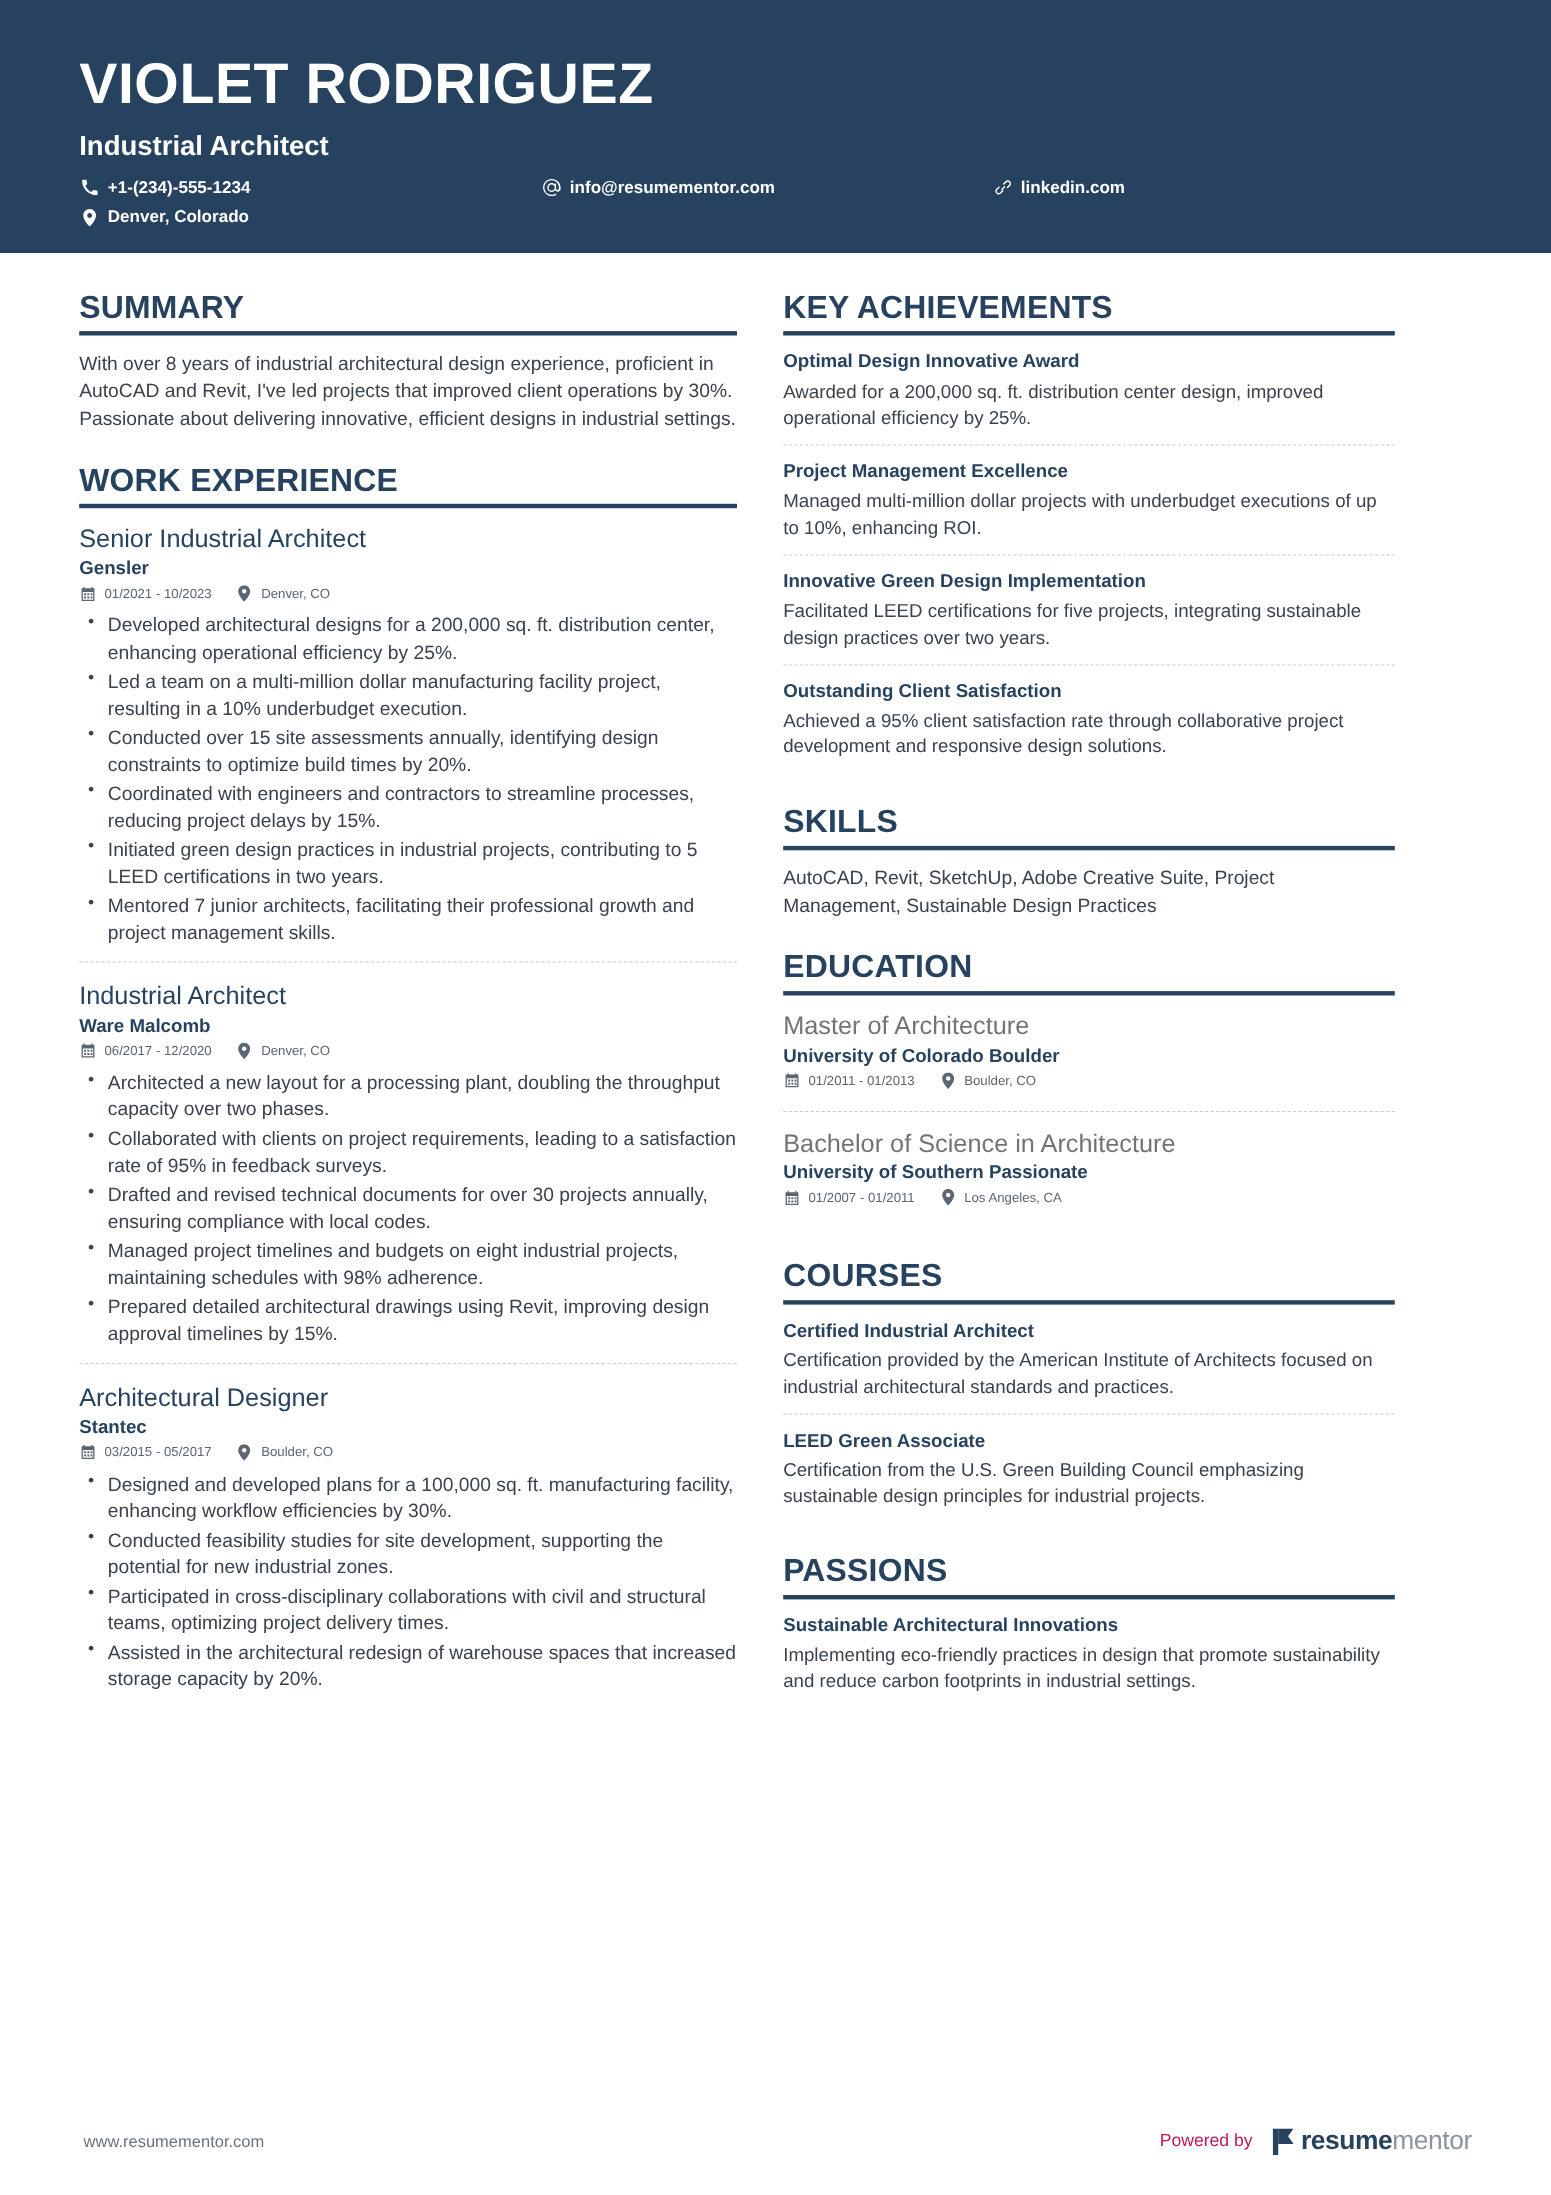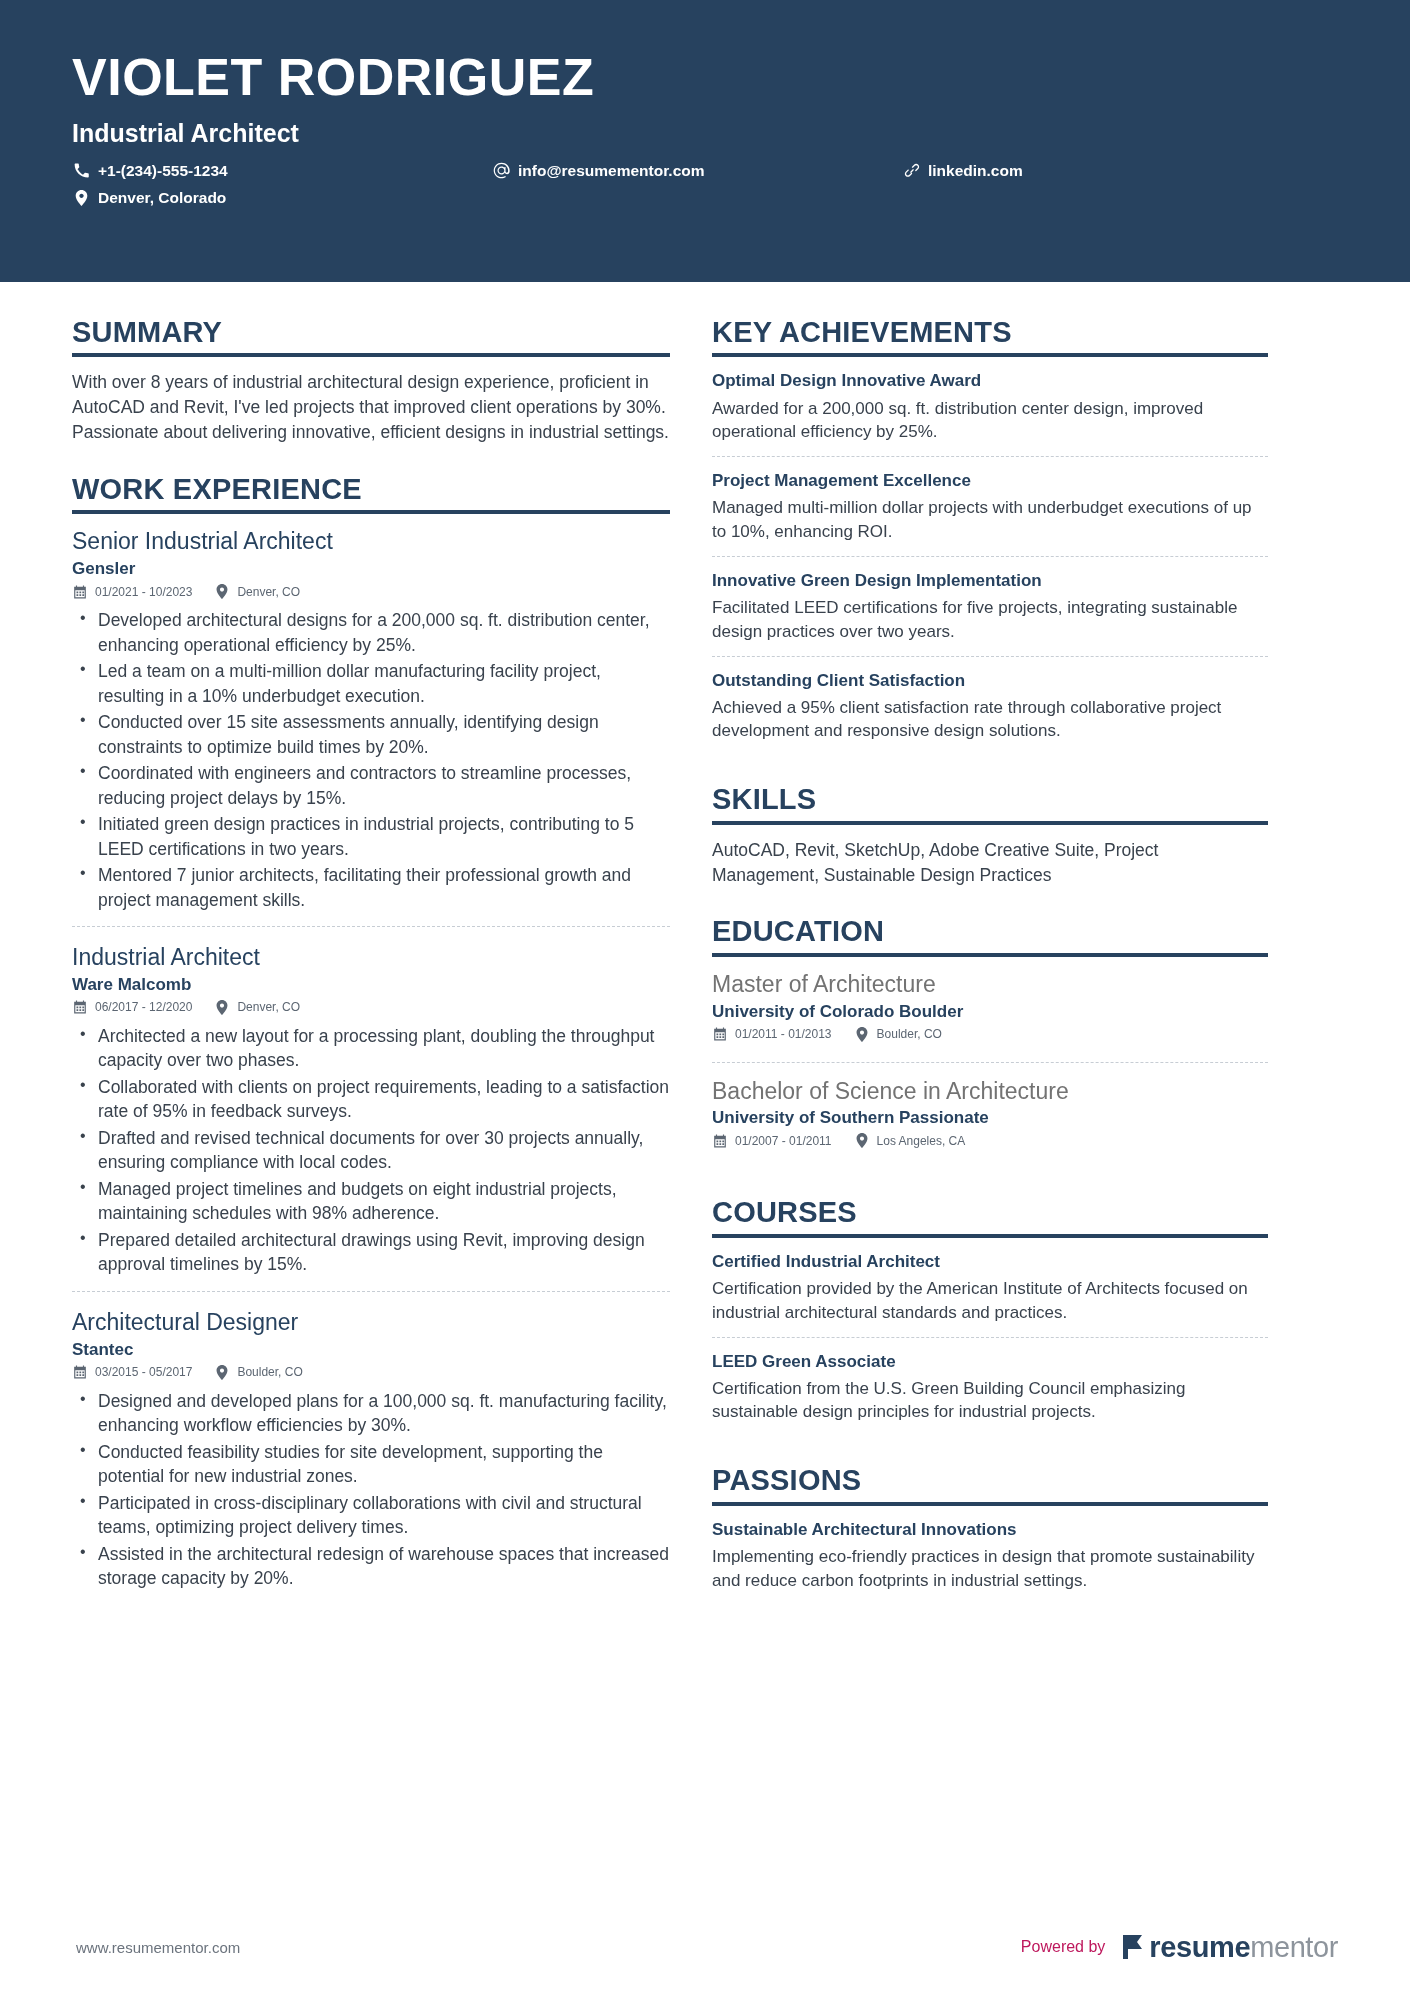--- a/index.html
+++ b/index.html
@@ -17,21 +17,21 @@
     width: 1410px;
     height: 1995px;
     background: #ffffff;
     overflow: hidden;
   }
 
   
   .header {
     background: #27425f;
     padding: 50px 72px 30px 72px;
-    height: 282px;
+    height: 230px;
     color: #ffffff;
   }
   .full-name {
     font-size: 52px;
     font-weight: 700;
     letter-spacing: 0.5px;
     line-height: 1.05;
     color: #ffffff;
   }
   .job-title {
@@ -231,21 +231,21 @@
     align-items: center;
   }
   .powered-by {
     font-size: 16px;
     color: #be185d;
     margin-right: 18px;
   }
   .brand {
     display: flex;
     align-items: center;
-    font-size: 29px;
+    font-size: 24px;
     line-height: 1;
   }
   .brand-mark { margin-right: 7px; display: flex; }
   .brand-resume { font-weight: 700; color: #27425f; letter-spacing: -0.4px; }
   .brand-mentor { font-weight: 400; color: #8d949c; letter-spacing: -0.4px; }
 </style>
 </head>
 <body>
 
 <div class="page">

